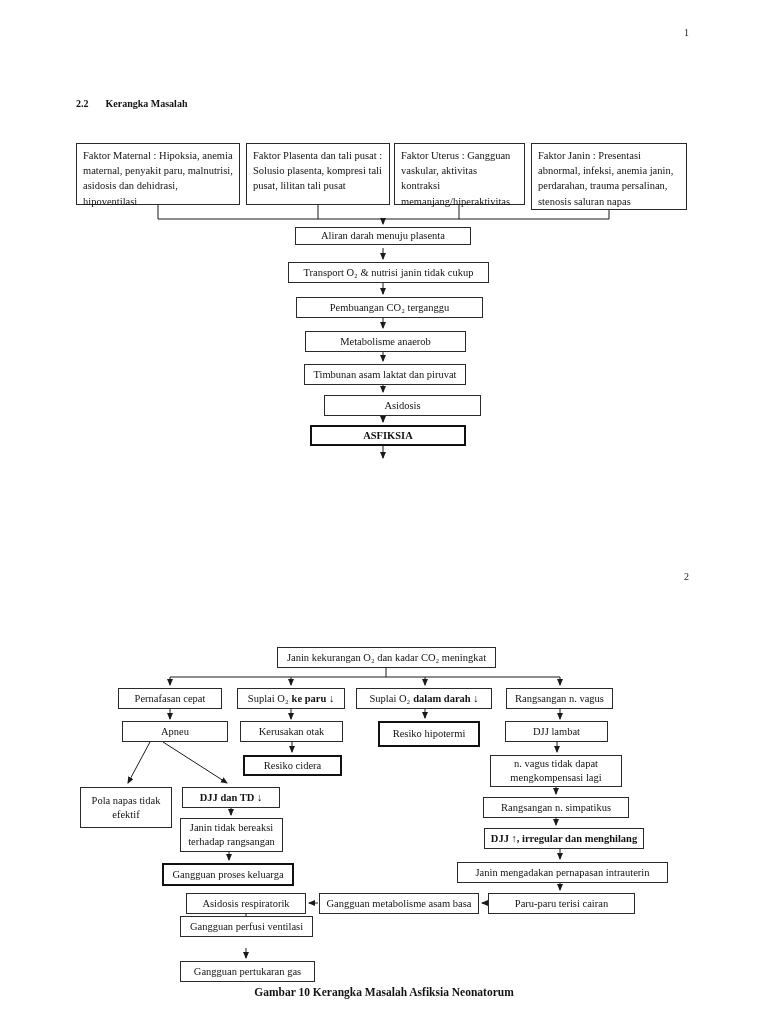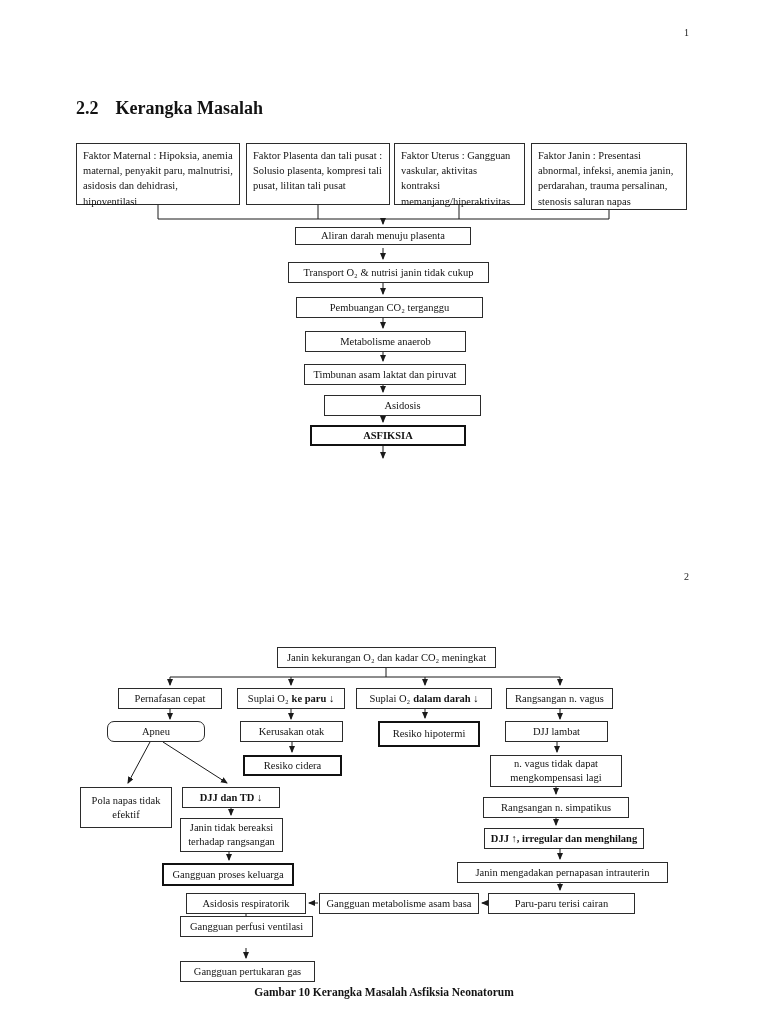--- a/index.html
+++ b/index.html
@@ -15,21 +15,21 @@
   }
   .box.wrap { white-space:normal; }
   .box.leftalign {
     text-align:left; justify-content:flex-start; align-items:flex-start;
     padding:4px 6px; line-height:1.45; white-space:normal;
   }
   .box.thick { border-width:2px; border-color:#111; }
   .bold { font-weight:bold; }
   .gap { margin-left:3px; }
   .pagenum { position:absolute; font-size:10px; color:#222; }
-  #heading { position:absolute; left:76px; top:98px; font-weight:bold; font-size:18px; }
+  #heading { position:absolute; left:76px; top:98px; font-weight:bold; font-size:10px; }
   #heading .num { margin-right:17px; }
   #caption { position:absolute; left:0; top:986px; width:768px; text-align:center;
              font-weight:bold; font-size:11.5px; }
 </style>
 </head>
 <body>
 
 <div id="doc">
 
   <svg id="connectors" viewBox="0 0 768 1024" xmlns="http://www.w3.org/2000/svg">
@@ -118,21 +118,21 @@
       <span class="bold gap">ke paru ↓</span>
     </div>
 
   <div class="box" style="left:356px; top:688px; width:136px; height:21px;">
       <span>Suplai O₂</span>
       <span class="bold gap">dalam darah ↓</span>
     </div>
 
   <div class="box" style="left:506px; top:688px; width:107px; height:21px;">Rangsangan n. vagus</div>
 
-  <div class="box" style="left:107px; top:721px; width:98px; height:21px;border-radius:7px;">Apneu</div>
+  <div class="box" style="left:122px; top:721px; width:106px; height:21px;">Apneu</div>
   <div class="box" style="left:240px; top:721px; width:103px; height:21px;">Kerusakan otak</div>
   <div class="box thick" style="left:378px; top:721px; width:102px; height:26px;">Resiko hipotermi</div>
   <div class="box" style="left:505px; top:721px; width:103px; height:21px;">DJJ lambat</div>
 
   <div class="box thick" style="left:243px; top:755px; width:99px; height:21px;">Resiko cidera</div>
 
   <div class="box wrap" style="left:490px; top:755px; width:132px; height:32px;">n. vagus tidak dapat mengkompensasi lagi</div>
   <div class="box" style="left:483px; top:797px; width:146px; height:21px;">Rangsangan n. simpatikus</div>
   <div class="box bold" style="left:484px; top:828px; width:160px; height:21px;">DJJ ↑, irregular dan menghilang</div>
   <div class="box" style="left:457px; top:862px; width:211px; height:21px;">Janin mengadakan pernapasan intrauterin</div>

